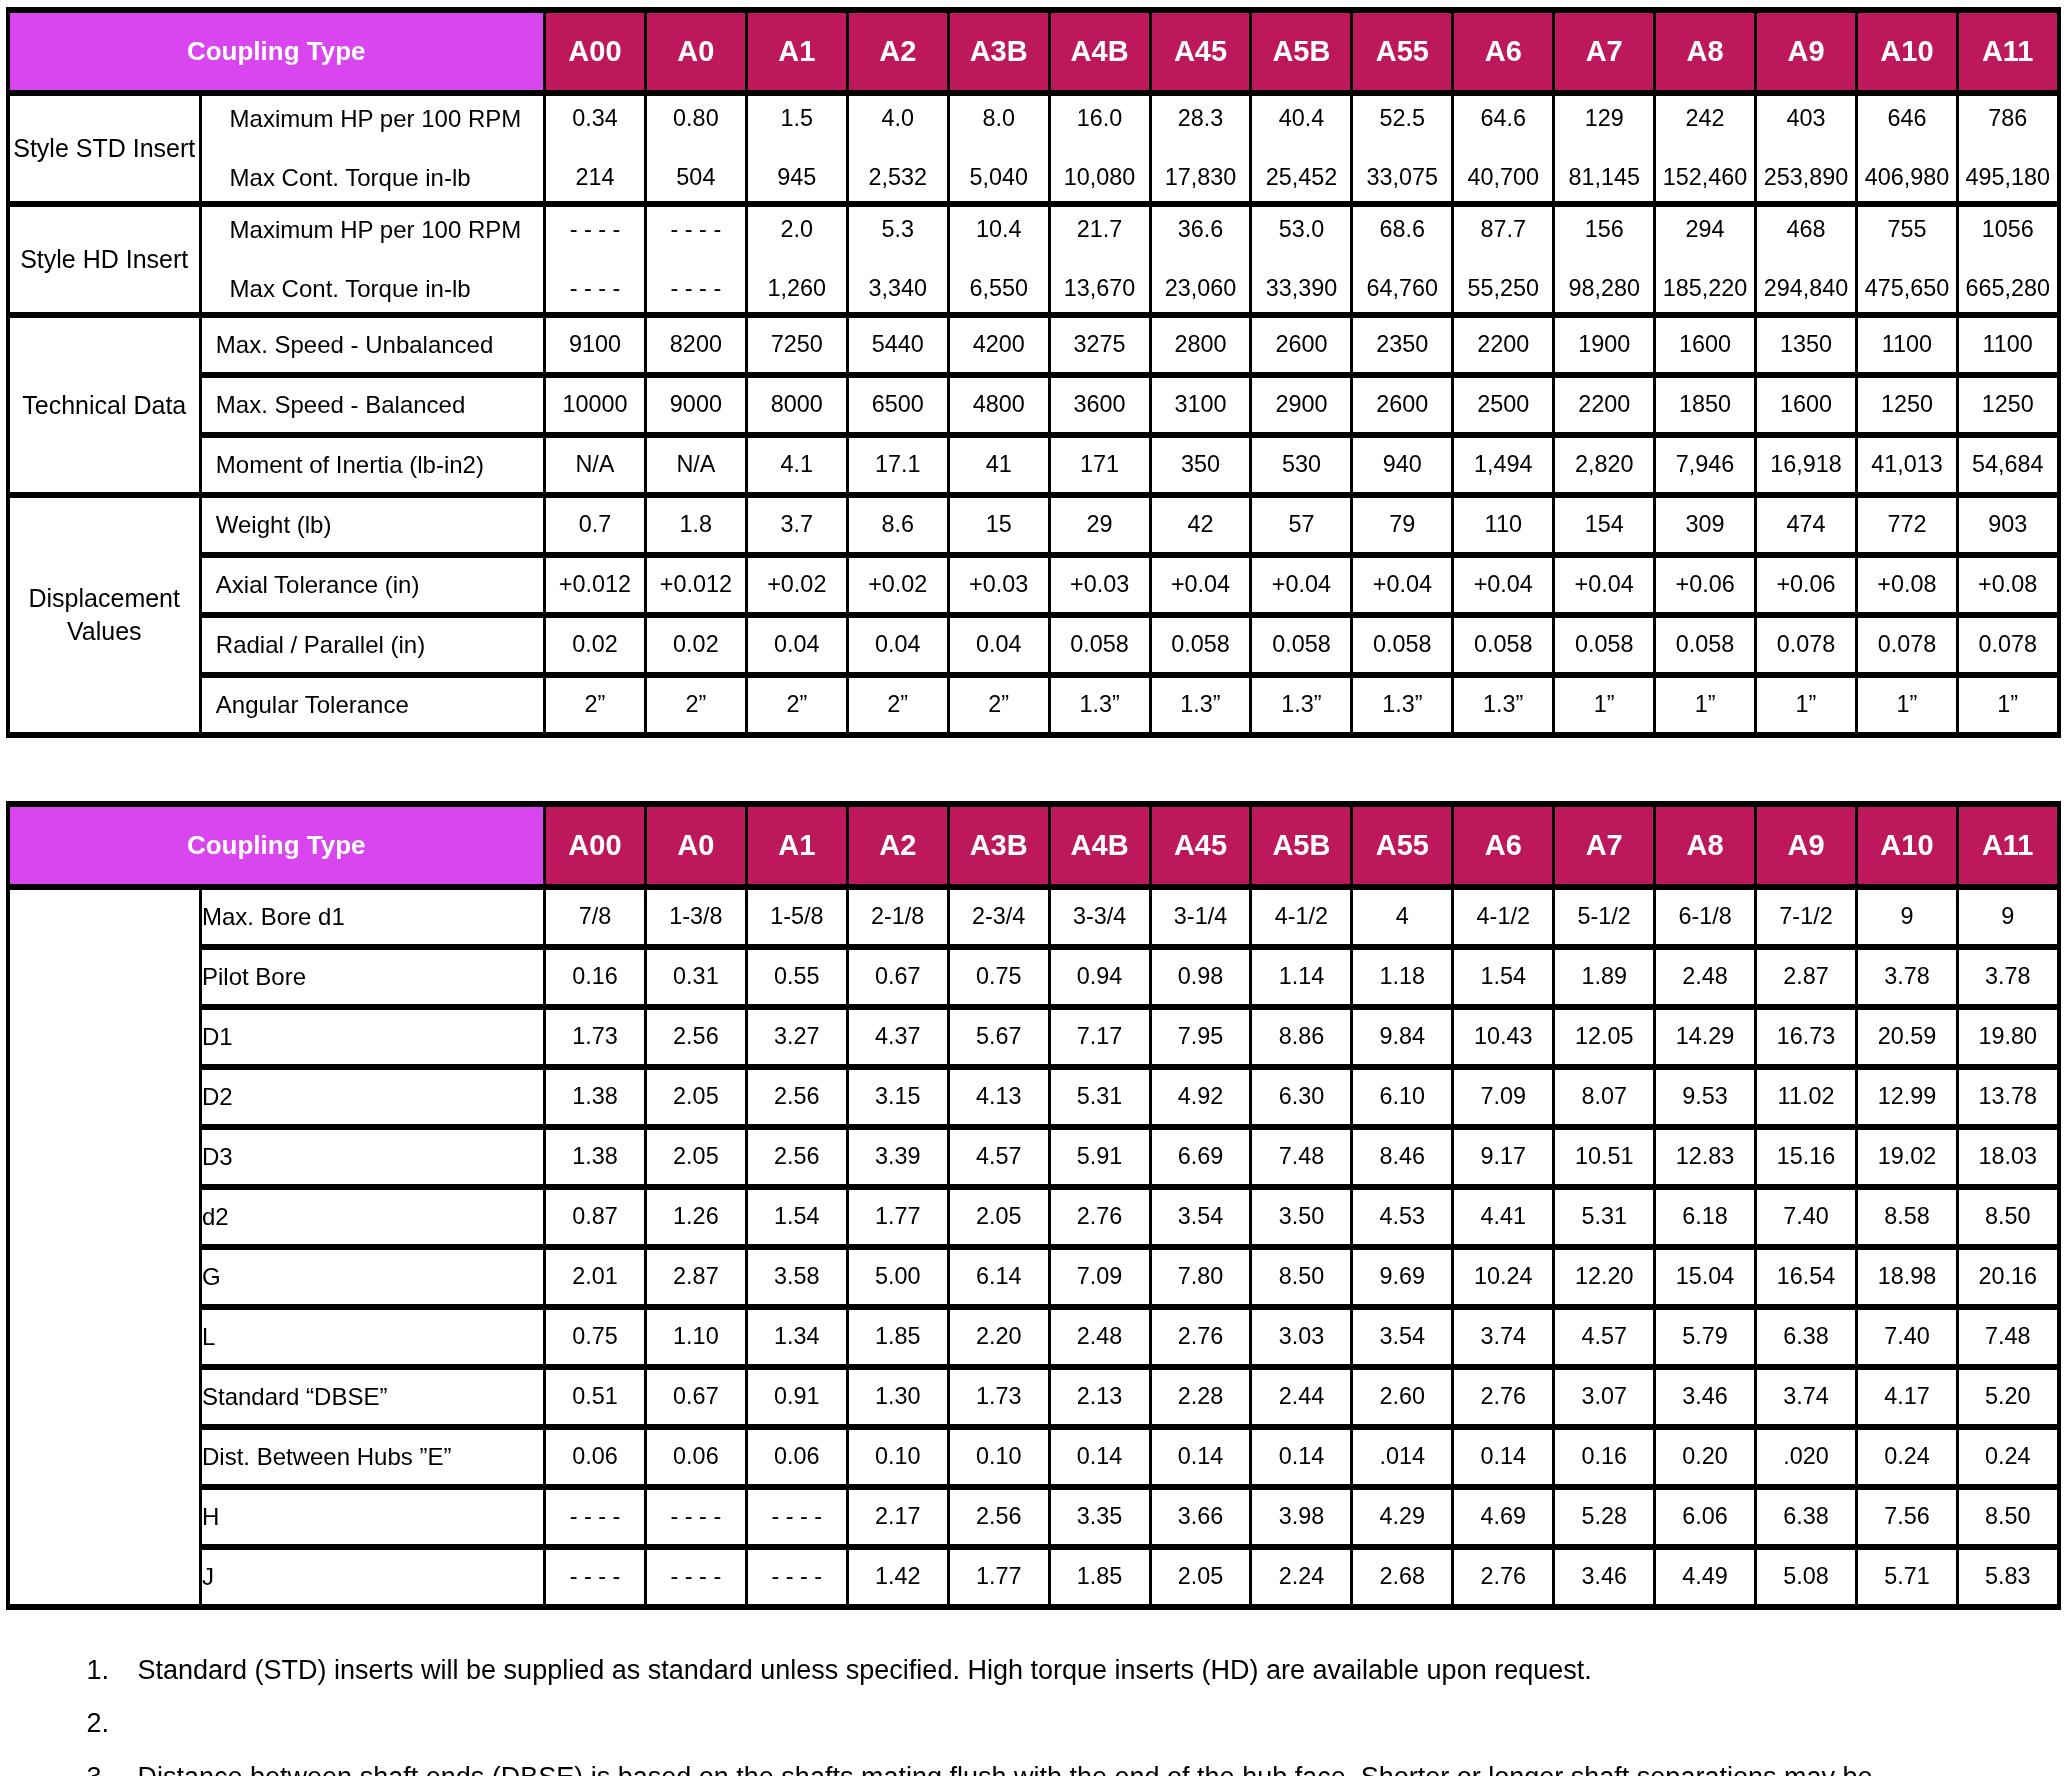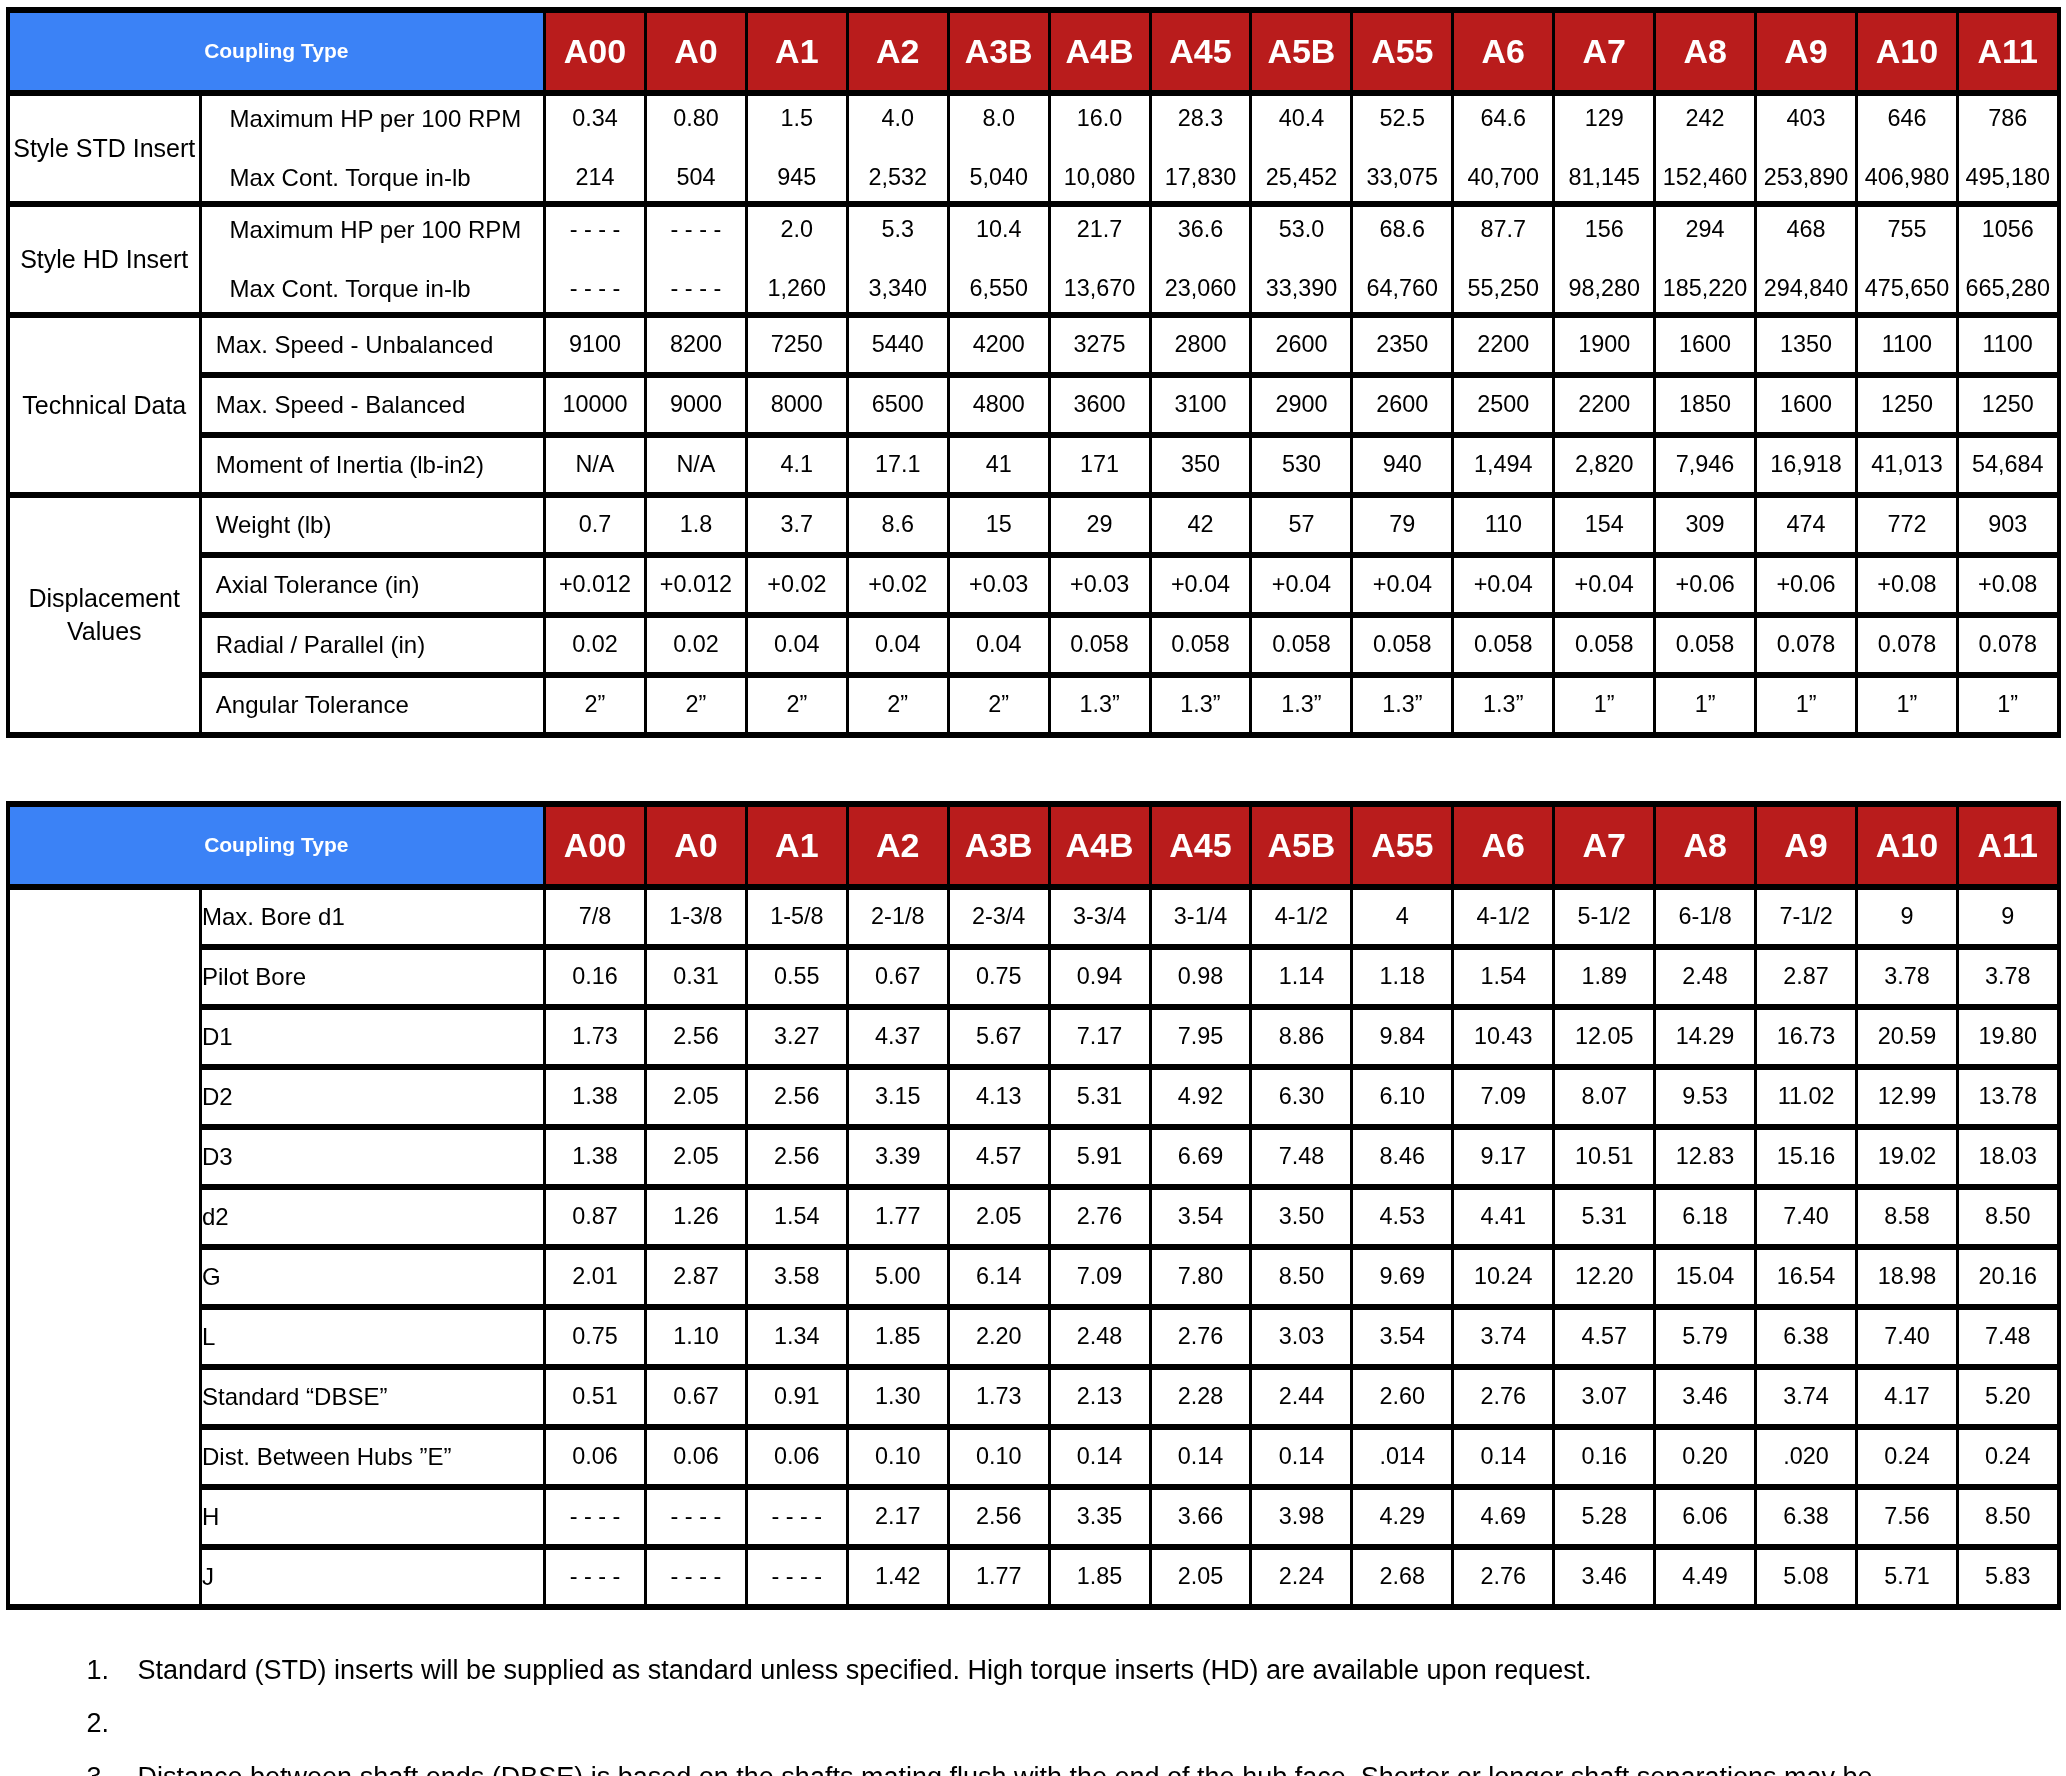--- a/index.html
+++ b/index.html
@@ -21,29 +21,29 @@
     border: solid #000;
     border-width: 6.2px 3.4px;
     text-align: center;
     vertical-align: middle;
     padding: 0;
     overflow: hidden;
   }
   
   tr.header-row th { height: 77px; }
   th.corner {
-    background: #3b82f6;
+    background: #d946ef;
     color: #fff;
-    font-size: 21px;
+    font-size: 26px;
     font-weight: bold;
   }
   th.colhead {
-    background: #b91c1c;
+    background: #be185d;
     color: #fff;
-    font-size: 34px;
+    font-size: 29px;
     font-weight: bold;
   }
   
   td.value-cell { font-size: 23.4px; }
   td.group-label { font-size: 25px; line-height: 1.3; }
   td.row-label { font-size: 24px; }
   table.t1 td.row-label { text-align: left; padding-left: 13.8px; }
   table.t2 td.row-label { text-align: left; }
   tr.single-row td { height: 54px; }
   tr.merged-row td { height: 105px; }

